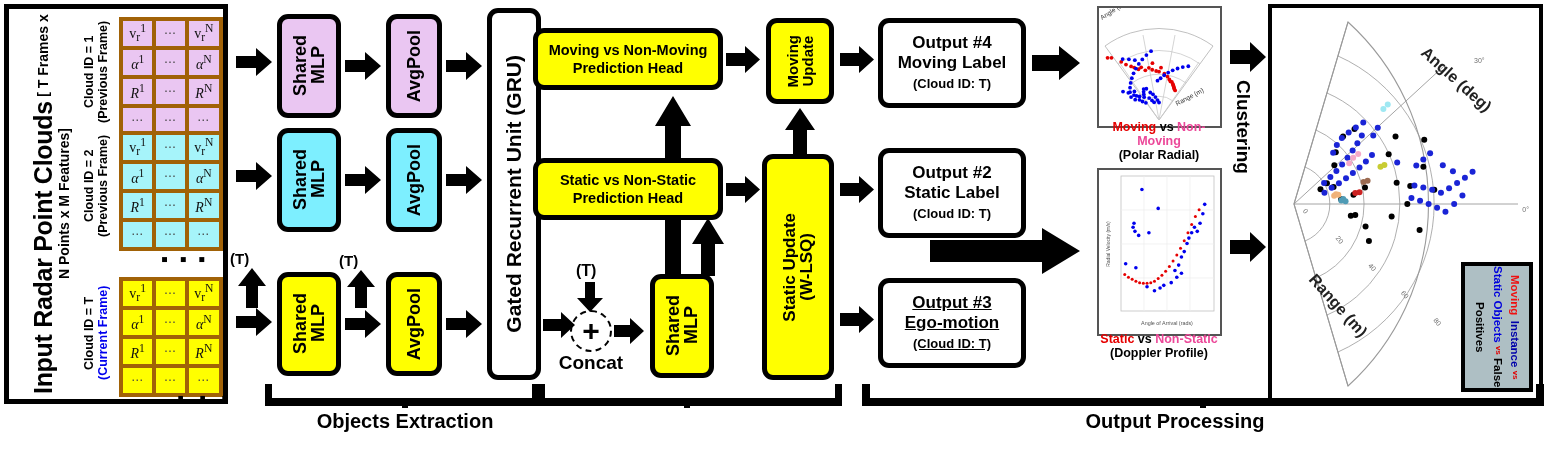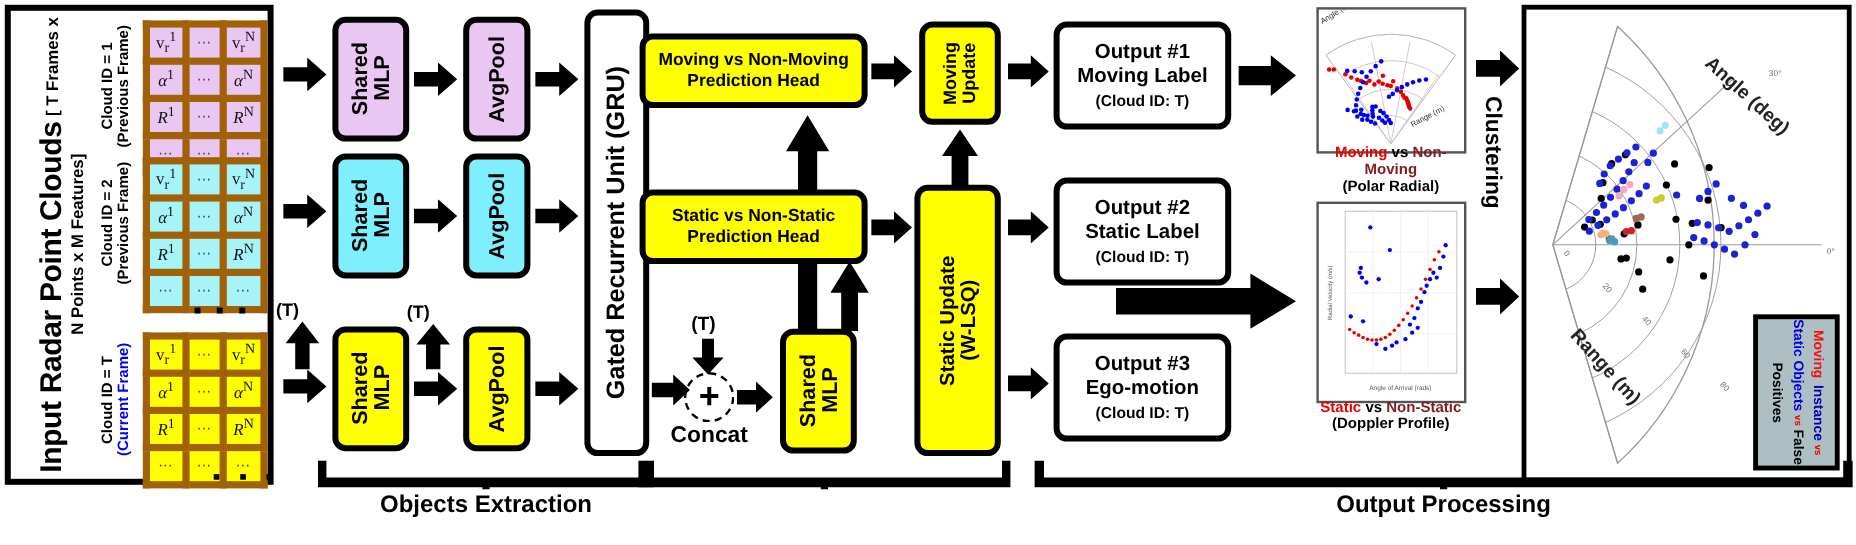--- a/index.html
+++ b/index.html
@@ -12,21 +12,21 @@
   #input-title-wrap{position:absolute;left:8px;top:0;width:70px;height:390px;
       display:flex;align-items:center;justify-content:center;}
   #input-title{writing-mode:vertical-rl;transform:rotate(180deg);text-align:center;line-height:1.05;}
   #input-title .big{font-size:25px;font-weight:bold;letter-spacing:-0.3px;}
   #input-title .sub{font-size:14px;font-weight:bold;}
 
   .cloud-label{position:absolute;writing-mode:vertical-rl;transform:rotate(180deg);
       font-size:12.5px;font-weight:bold;text-align:center;line-height:1.08;}
 
   .tbl{position:absolute;border-collapse:collapse;border:1px solid #777;}
-  .tbl td{border:6px solid #a16207;width:36px;height:25px;text-align:center;
+  .tbl td{border:4px solid #a16207;width:36px;height:25px;text-align:center;
       font-family:"Liberation Serif",serif;font-size:14px;color:#111;padding:0;}
   .tbl td.dots{color:#444;font-size:12px;letter-spacing:1px;}
   .p-pur td{background:#eac6f2;}
   .p-cyan td{background:#a6f4fa;}
   .p-yel td{background:#ffff00;}
 
   .hdots{position:absolute;font-size:20px;font-weight:900;letter-spacing:3px;color:#000;}
   .vdots{position:absolute;writing-mode:vertical-rl;font-size:19px;font-weight:900;
       letter-spacing:2px;color:#000;}
 
@@ -42,21 +42,21 @@
   
   .arw{position:absolute;}
   .arw svg{display:block;}
 
   
   .grp-label{position:absolute;font-size:20px;font-weight:bold;color:#000;text-align:center;}
 
   
   .plot-card{position:absolute;border:2px solid #555;background:#fff;box-sizing:border-box;}
   .cap{position:absolute;text-align:center;font-size:12.5px;font-weight:bold;line-height:1.12;}
-  .red{color:#e60000;} .blue{color:#7f1d1d;} .blk{color:#000;}
+  .red{color:#e60000;} .blue{color:#ec4899;} .blk{color:#000;}
 
   #final-plot{position:absolute;left:1268px;top:4px;width:275px;height:398px;
       border:4px solid #000;background:#fff;box-sizing:border-box;}
   #legend-box{position:absolute;right:6px;bottom:6px;width:72px;height:130px;
       background:#aebfc4;border:4px solid #000;box-sizing:border-box;
       display:flex;align-items:center;justify-content:center;}
   #legend-inner{writing-mode:vertical-rl;font-size:11.5px;font-weight:bold;line-height:1.5;text-align:center;}
   #legend-inner span{display:inline;}
   .lg-vs{font-size:8px;color:#e00000;}
 </style>
@@ -371,36 +371,36 @@
       </svg>
   </div>
   <div class="arw" style="left:840px;top:306px;">
     <svg width="34" height="27" viewBox="0 0 34 27">
         <path d="M0 7 H19 V0 L34 13.5 L19 27 V20 H0 Z" fill="#000"></path>
       </svg>
   </div>
 
   <div class="box" style="left:878px;top:18px;width:148px;height:90px;">
     <div style="font-size:17px;line-height:1.18;">
-      <span>Output #1</span><br>
+      <span>Output #4</span><br>
       <span>Moving Label</span><br>
       <span style="font-size:13px;font-weight:bold;">(Cloud ID: T)</span>
     </div>
   </div>
 
   <div class="box" style="left:878px;top:148px;width:148px;height:90px;">
     <div style="font-size:17px;line-height:1.18;">
       <span>Output #2</span><br>
       <span>Static Label</span><br>
       <span style="font-size:13px;font-weight:bold;">(Cloud ID: T)</span>
     </div>
   </div>
 
   <div class="box" style="left:878px;top:278px;width:148px;height:90px;">
-    <div style="font-size:17px;line-height:1.18;">
+    <div style="font-size:17px;line-height:1.18;text-decoration:underline;">
       <span>Output #3</span><br>
       <span>Ego-motion</span><br>
       <span style="font-size:13px;font-weight:bold;">(Cloud ID: T)</span>
     </div>
   </div>
 
   <div class="arw" style="left:1032px;top:46px;">
     <svg width="48" height="34" viewBox="0 0 48 34">
         <path d="M0 9 H27 V0 L48 17 L27 34 V25 H0 Z" fill="#000"></path>
       </svg>
@@ -718,15 +718,15 @@
         <span class="lg-vs">vs</span>
         <span style="color:#000;">False Positives</span>
       </div>
     </div>
   </div>
 
   <svg style="position:absolute;left:862px;top:382px;" width="682" height="26">
     <path d="M4 2 V20 H678 V2" stroke="#000" stroke-width="8" fill="none"></path>
     <path d="M341 20 V26" stroke="#000" stroke-width="6" fill="none"></path>
   </svg>
-  <div class="grp-label" style="left:862px;top:410px;width:682px;">Output Processing</div>
+  <div class="grp-label" style="left:834px;top:410px;width:682px;">Output Processing</div>
 
 </div>
 
 </body></html>

